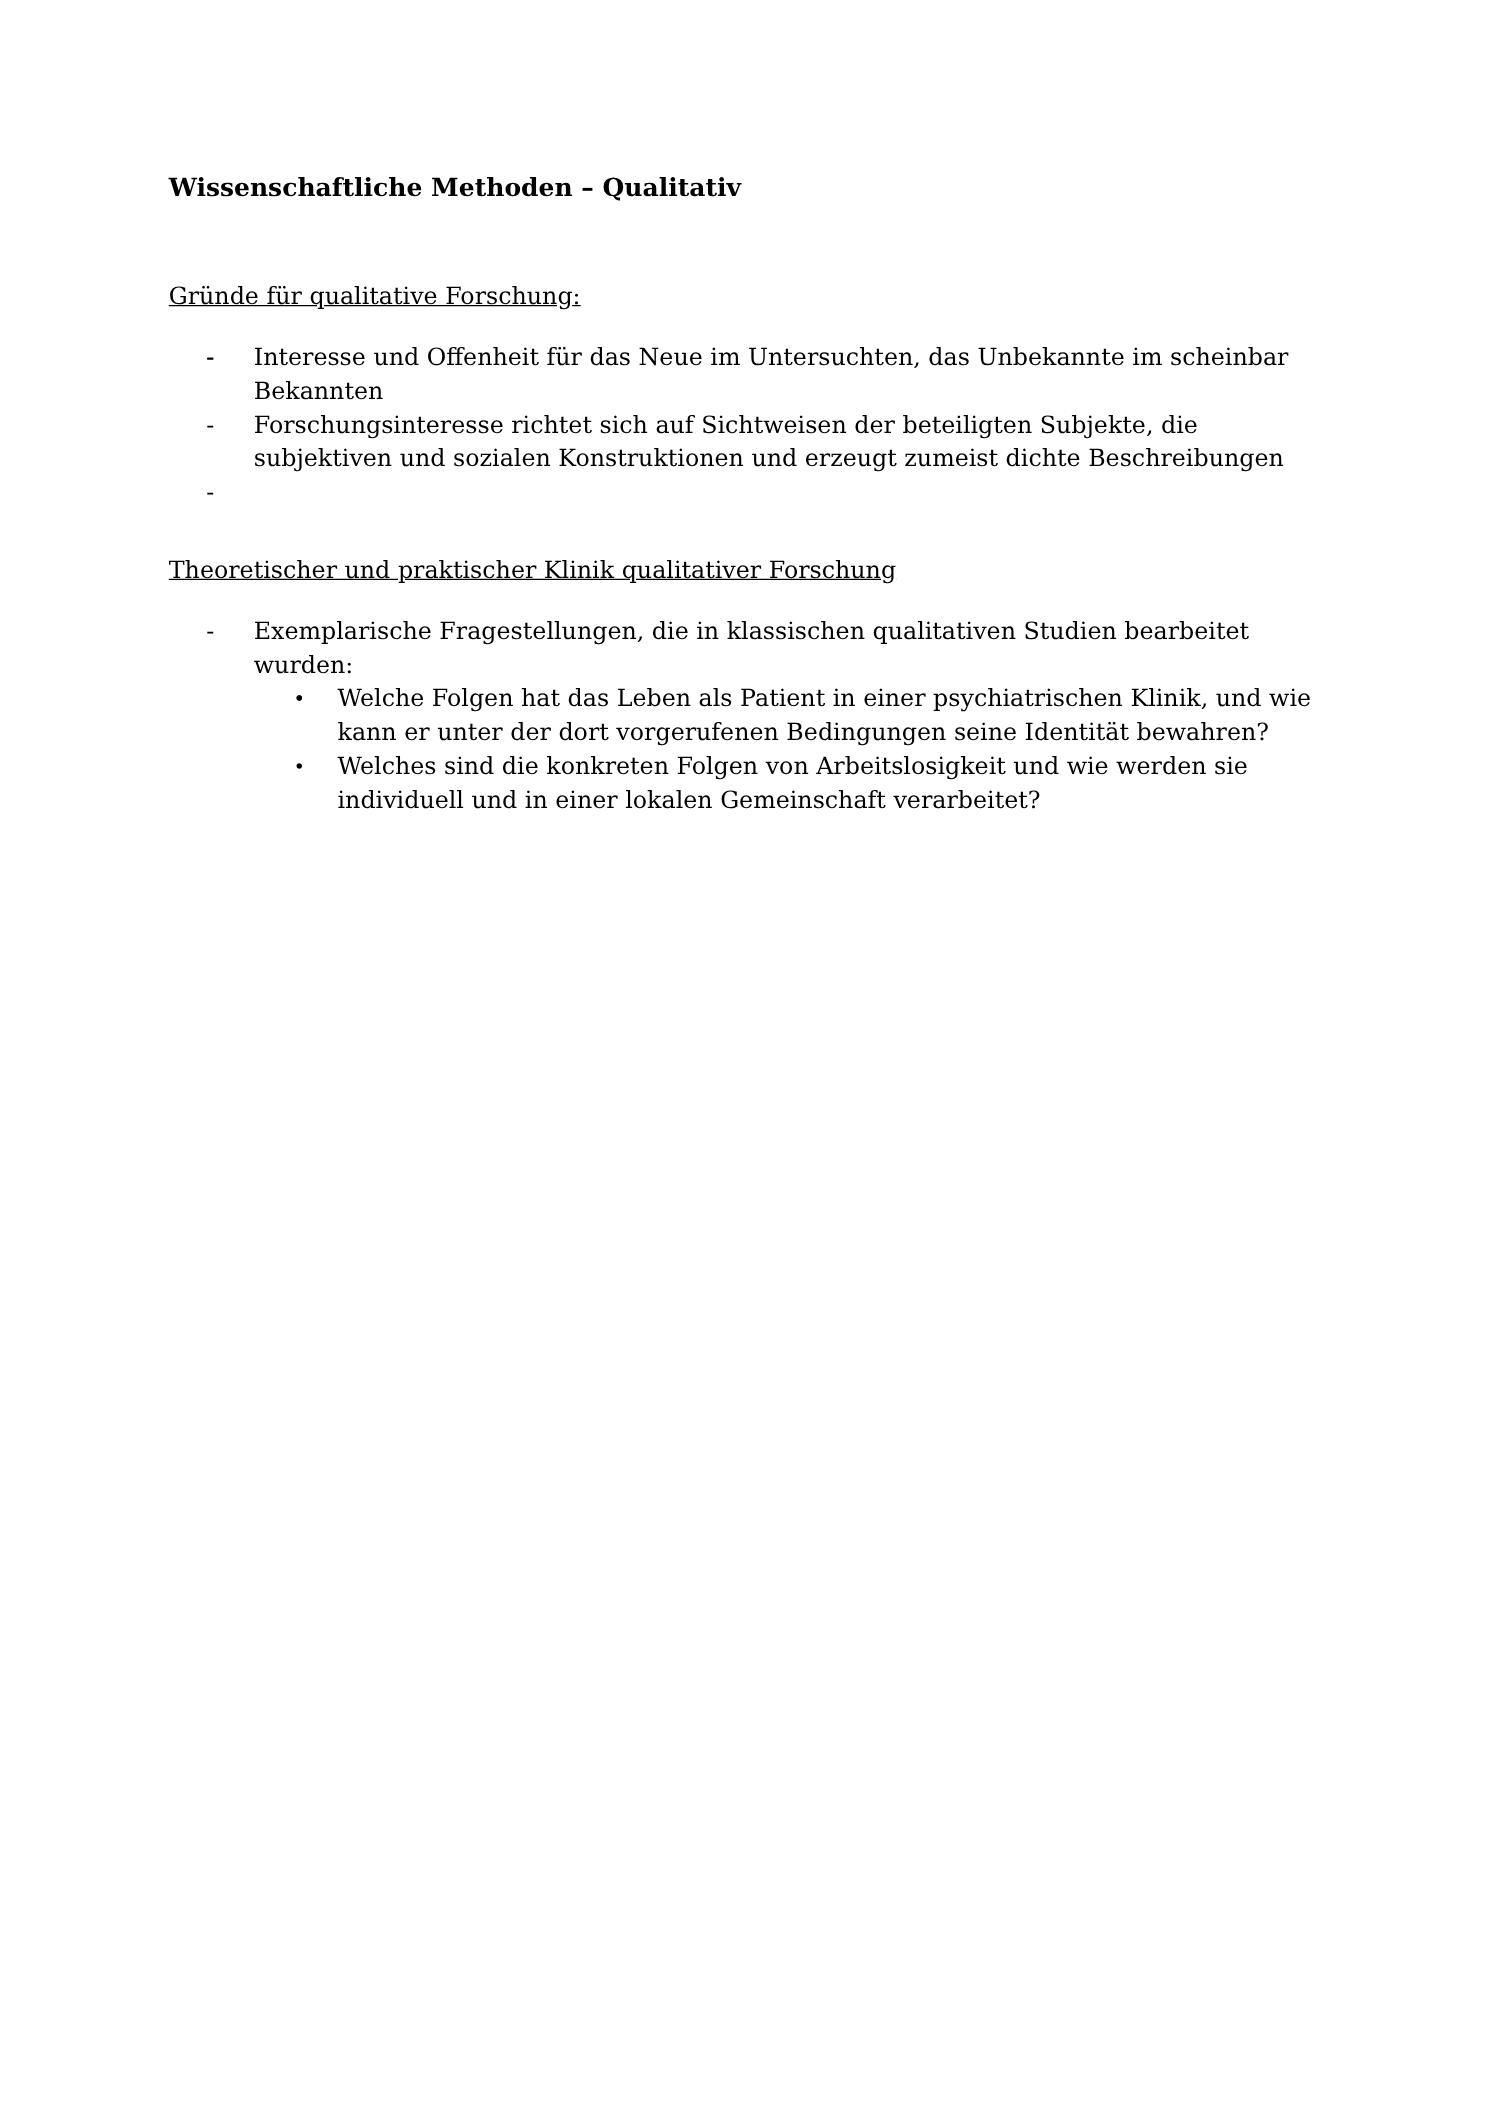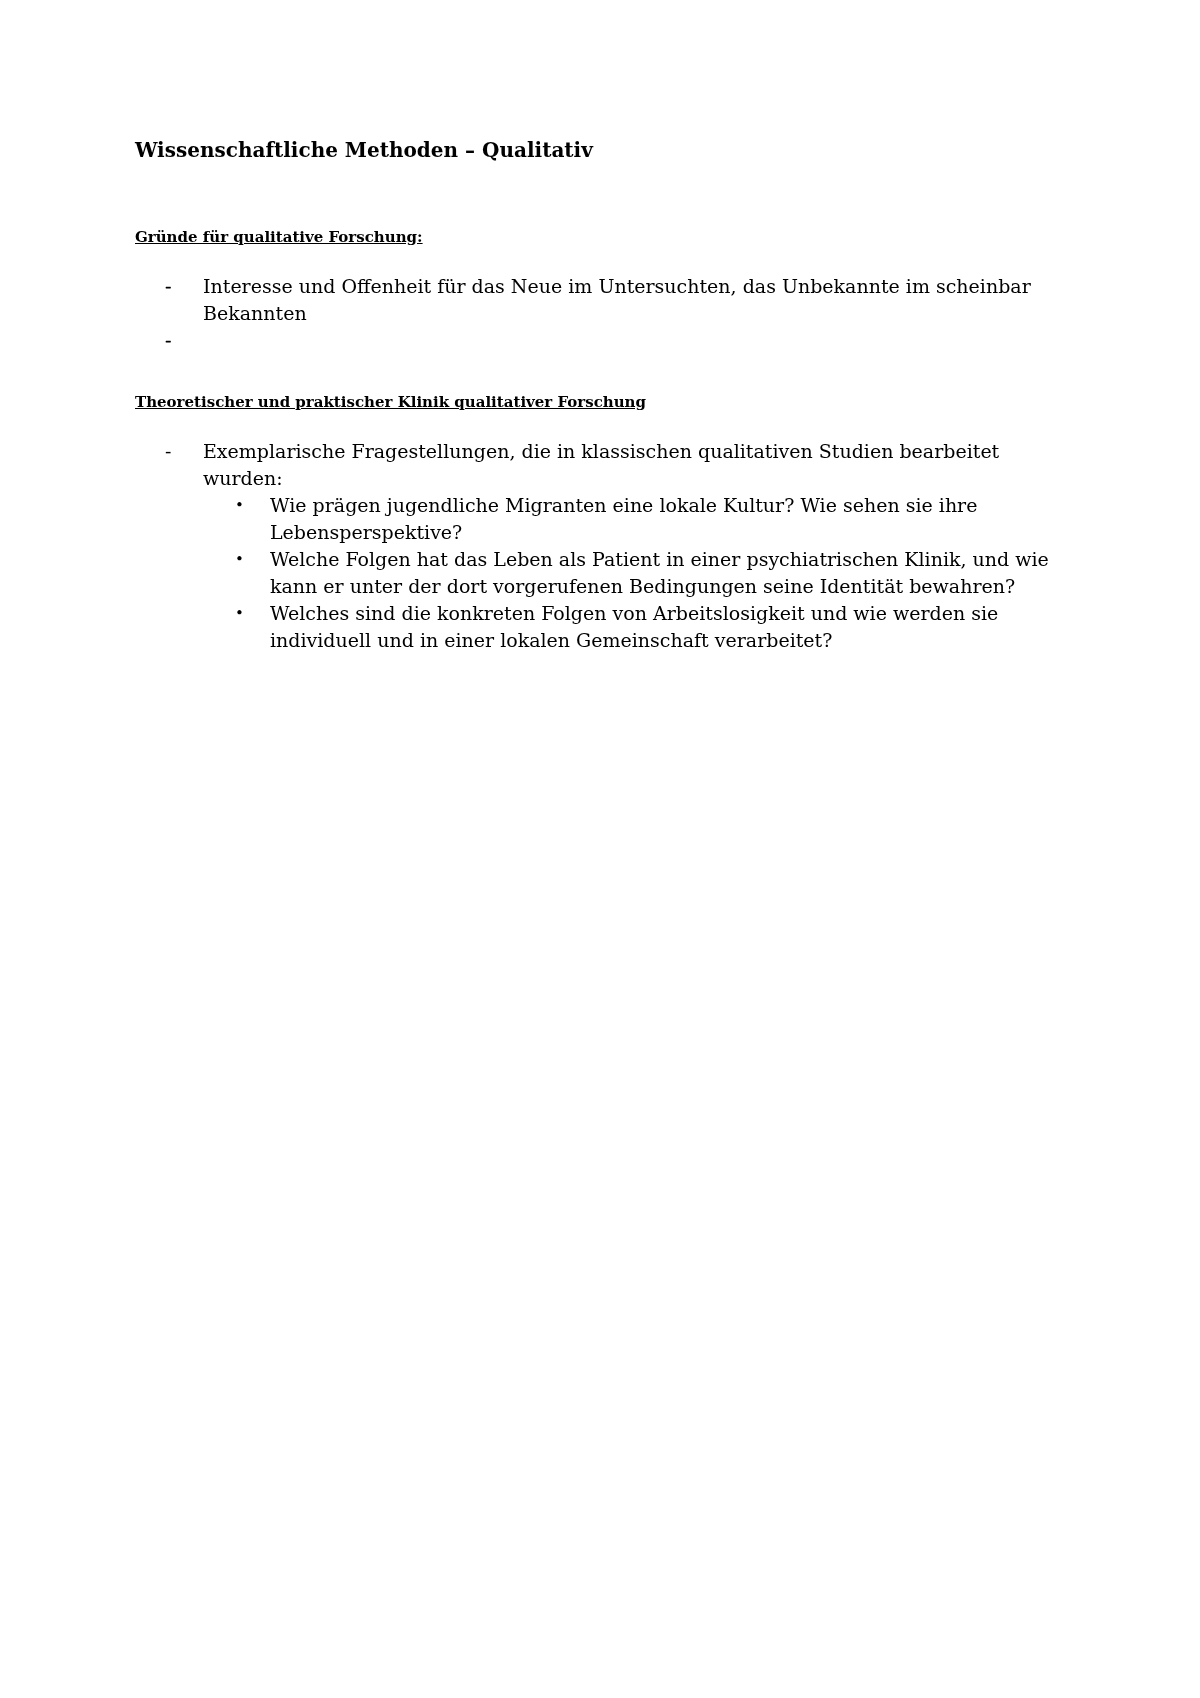--- a/index.html
+++ b/index.html
@@ -19,22 +19,22 @@
     line-height: 27px;
     color: #000000;
   }
   .doc-title {
     font-size: 20px;
     font-weight: bold;
     margin: 0;
     line-height: 27px;
   }
   .section-heading {
-    font-size: 15px;
-    font-weight: bold;
+    font-size: 19px;
+    font-weight: normal;
     text-decoration: underline;
     margin: 0;
     line-height: 27px;
   }
   .sec1-heading { margin-top: 60px; }
   .sec2-heading { margin-top: 62px; }
   .list { margin-top: 22px; }
   .dash-item {
     position: relative;
     padding-left: 68px;
@@ -67,37 +67,37 @@
     <div class="list">
       <div class="dash-item">
         <span class="marker">-</span>
       </div>
       <div class="dash-item">
         <span class="marker">-</span>
         <span>Interesse und Offenheit für das Neue im Untersuchten, das Unbekannte im scheinbar Bekannten</span>
       </div>
       <div class="dash-item">
         <span class="marker">-</span>
+        <span>Forschungsinteresse richtet sich auf Sichtweisen der beteiligten Subjekte, die subjektiven und sozialen Konstruktionen und erzeugt zumeist dichte Beschreibungen</span>
       </div>
       <div class="dash-item">
         <span class="marker">-</span>
       </div>
     </div>
   </div>
 
   <div class="section">
     <h2 class="section-heading sec2-heading">Theoretischer und praktischer Klinik qualitativer Forschung</h2>
     <div class="list">
       <div class="dash-item">
         <span class="marker">-</span>
         <span>Exemplarische Fragestellungen, die in klassischen qualitativen Studien bearbeitet wurden:</span>
       </div>
       <div class="bullet-item">
         <span class="marker">•</span>
-        <span>Wie prägen jugendliche Migranten eine lokale Kultur? Wie sehen sie ihre Lebensperspektive?</span>
       </div>
       <div class="bullet-item">
         <span class="marker">•</span>
         <span>Welche Folgen hat das Leben als Patient in einer psychiatrischen Klinik, und wie kann er unter der dort vorgerufenen Bedingungen seine Identität bewahren?</span>
       </div>
       <div class="bullet-item">
         <span class="marker">•</span>
         <span>Welches sind die konkreten Folgen von Arbeitslosigkeit und wie werden sie individuell und in einer lokalen Gemeinschaft verarbeitet?</span>
       </div>
     </div>

